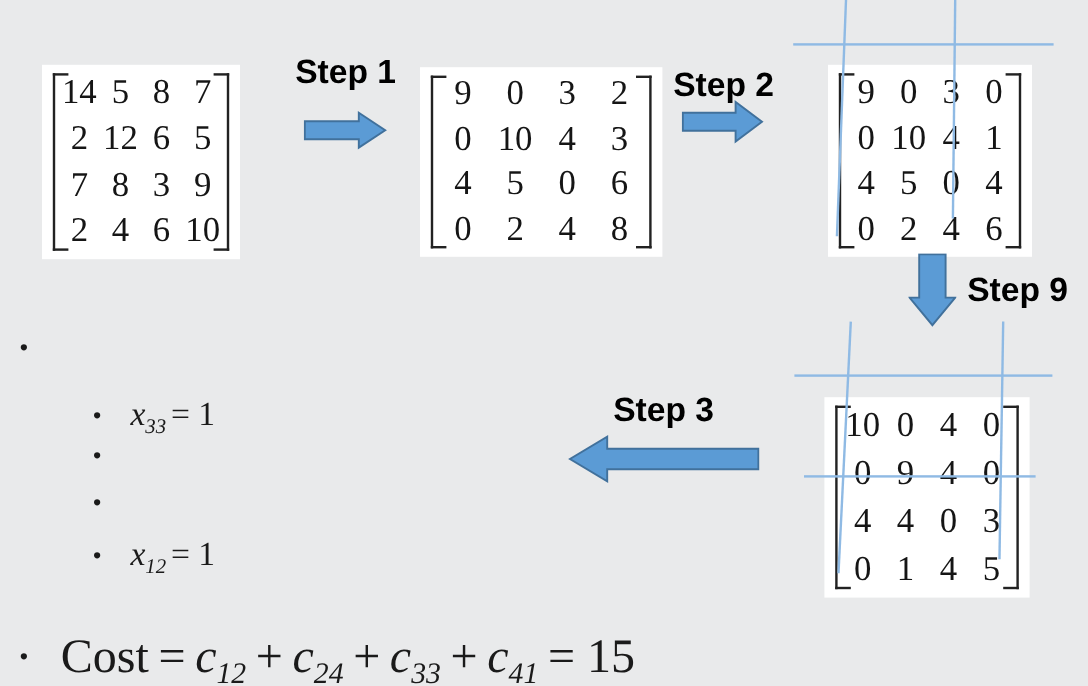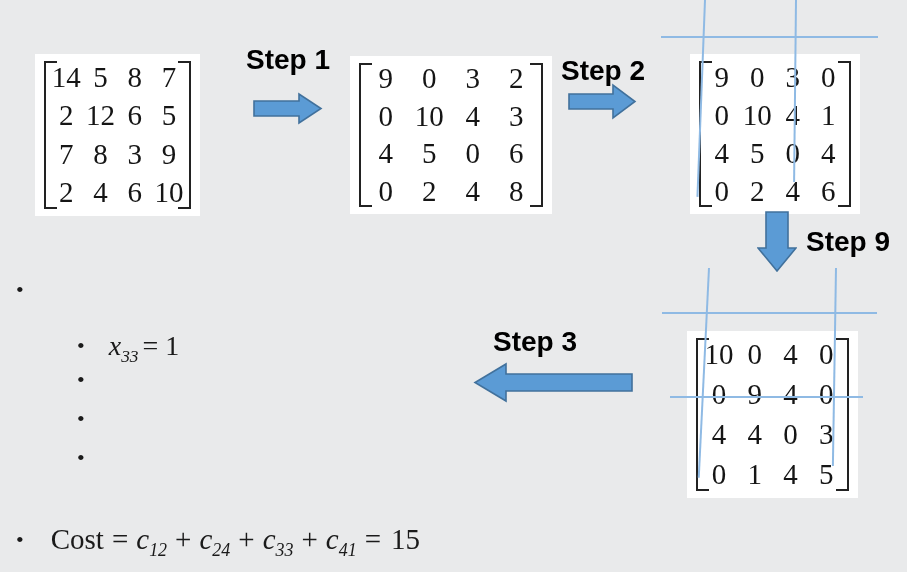--- a/index.html
+++ b/index.html
@@ -51,21 +51,21 @@
     font-size:22px;line-height:1;flex:0 0 auto;
   }
   .title-line .bullet{margin-right:27px;}
   .title-line .t{font-family:"Liberation Serif", serif;font-size:31px;}
   .item-line .bullet{margin-right:24px;}
   .item-line .math{font-family:"Liberation Serif", serif;font-size:28px;}
   .math i{font-style:italic;}
   .math sub{font-size:0.62em;font-style:italic;line-height:0;}
   .math .eq{margin-left:4px;font-style:normal;}
   .cost-line .bullet{margin-right:27px;}
-  .cost-line .math{font-family:"Liberation Serif", serif;font-size:29px;}
+  .cost-line .math{font-family:"Liberation Serif", serif;font-size:40px;}
   .cost-line .op{margin:0 8px;font-style:normal;}
   .cost-line .res{margin-left:2px;font-style:normal;}
 </style>
 </head>
 <body>
 
 <div class="slide">
 
   <div class="matrix" style="left:35px;top:18px;width:165px;height:162px">
     <div class="bracket left"></div>
@@ -180,21 +180,21 @@
       <span class="cell">1</span>
       <span class="cell">4</span>
       <span class="cell">5</span>
     </div>
   </div>
   <div class="cover h" style="left:662px;top:312px;width:215px"></div>
   <div class="cover h" style="left:670px;top:396px;width:193px"></div>
   <div class="cover v" style="left:708px;top:268px;height:210px;transform:rotate(2.8deg)"></div>
   <div class="cover v" style="left:835px;top:268px;height:198px;transform:rotate(0.9deg)"></div>
 
-  <div class="step-label" style="left:493px;top:326px">Step 3</div>
+  <div class="step-label" style="left:511px;top:326px">Step 3</div>
   <div class="arrow" style="left:473px;top:362px">
     <svg width="160" height="41" viewBox="0 0 160 41">
       <polygon points="159,12 33,12 33,2 2,20.5 33,39 33,29 159,29" fill="#5B9BD5" stroke="#41719C" stroke-width="1.6"></polygon>
     </svg>
   </div>
 
   <div class="line title-line" style="left:16px;top:279px">
     <span class="bullet">•</span>
   </div>
 
@@ -203,20 +203,21 @@
     <span class="math"><i>x</i><sub>33</sub><span class="eq">= 1</span></span>
   </div>
   <div class="line item-line" style="left:77px;top:369px">
     <span class="bullet">•</span>
   </div>
   <div class="line item-line" style="left:77px;top:408px">
     <span class="bullet">•</span>
   </div>
   <div class="line item-line" style="left:77px;top:447px">
     <span class="bullet">•</span>
+    <span class="math"><i>x</i><sub>12</sub><span class="eq">= 1</span></span>
   </div>
 
   <div class="line cost-line" style="left:16px;top:523px">
     <span class="bullet">•</span>
     <span class="math"><span>Cost</span><span class="op">=</span><i>c</i><sub>12</sub><span class="op">+</span><i>c</i><sub>24</sub><span class="op">+</span><i>c</i><sub>33</sub><span class="op">+</span><i>c</i><sub>41</sub><span class="op">=</span><span class="res">15</span></span>
   </div>
 
 </div>
 
 </body></html>

